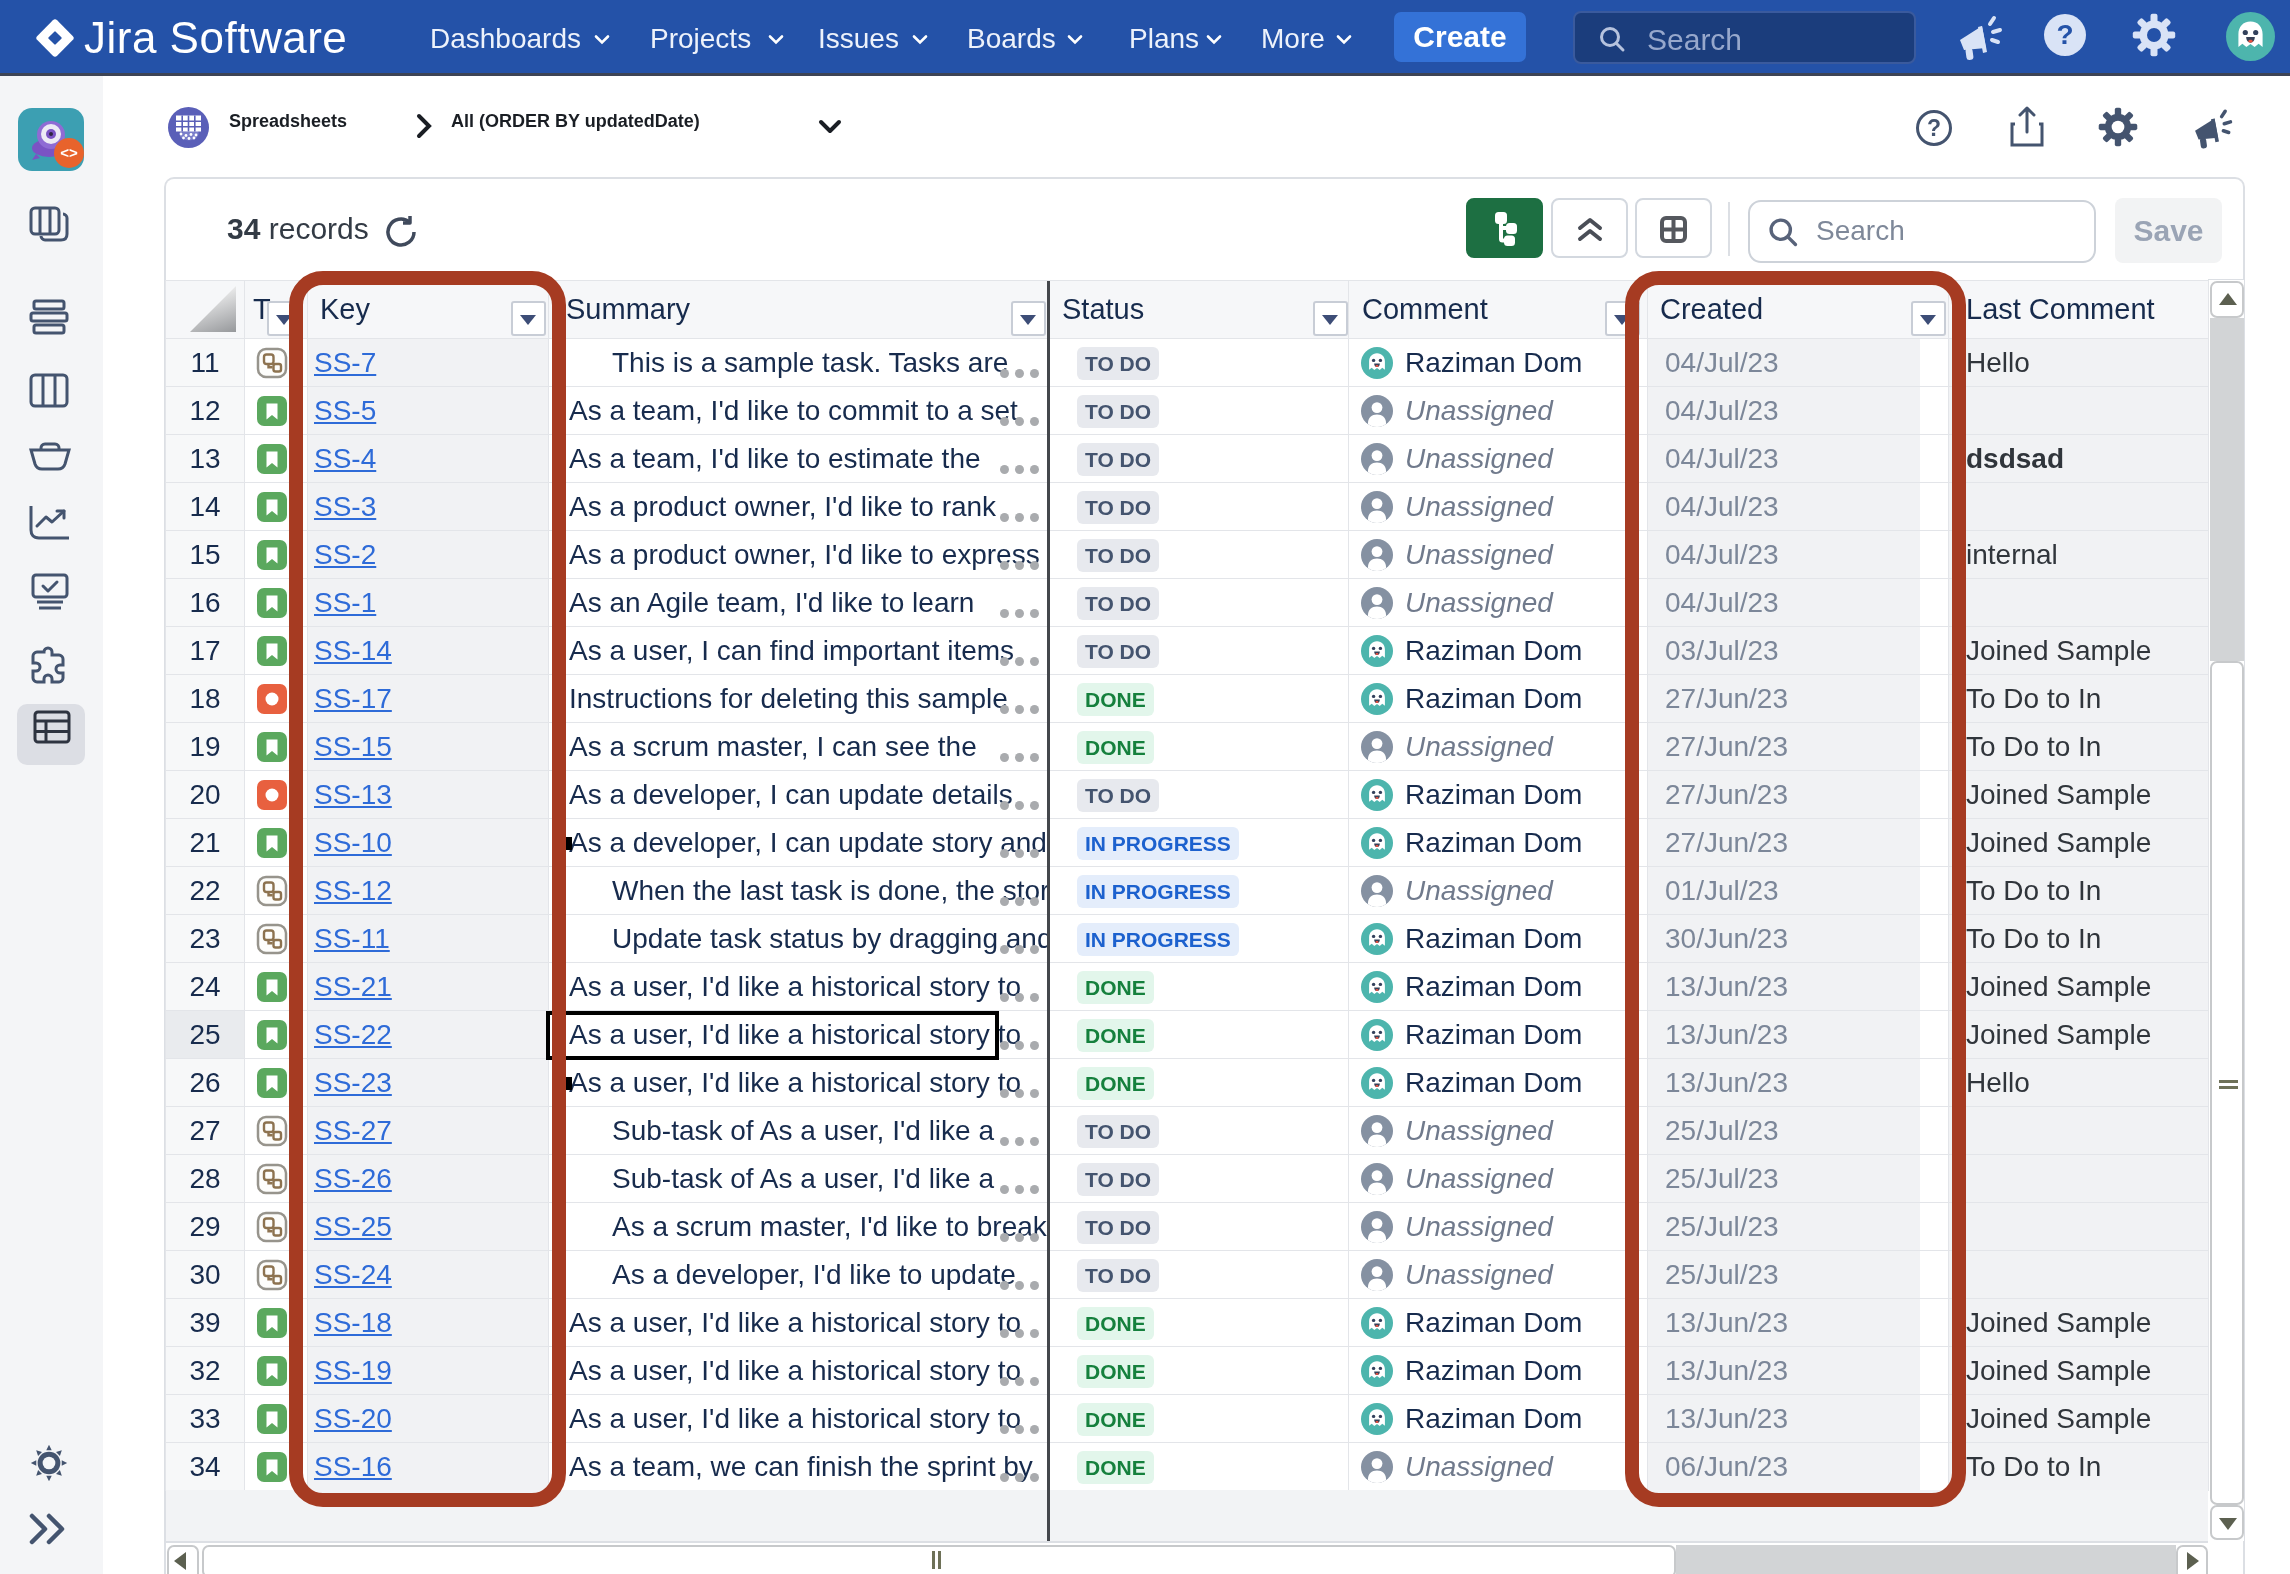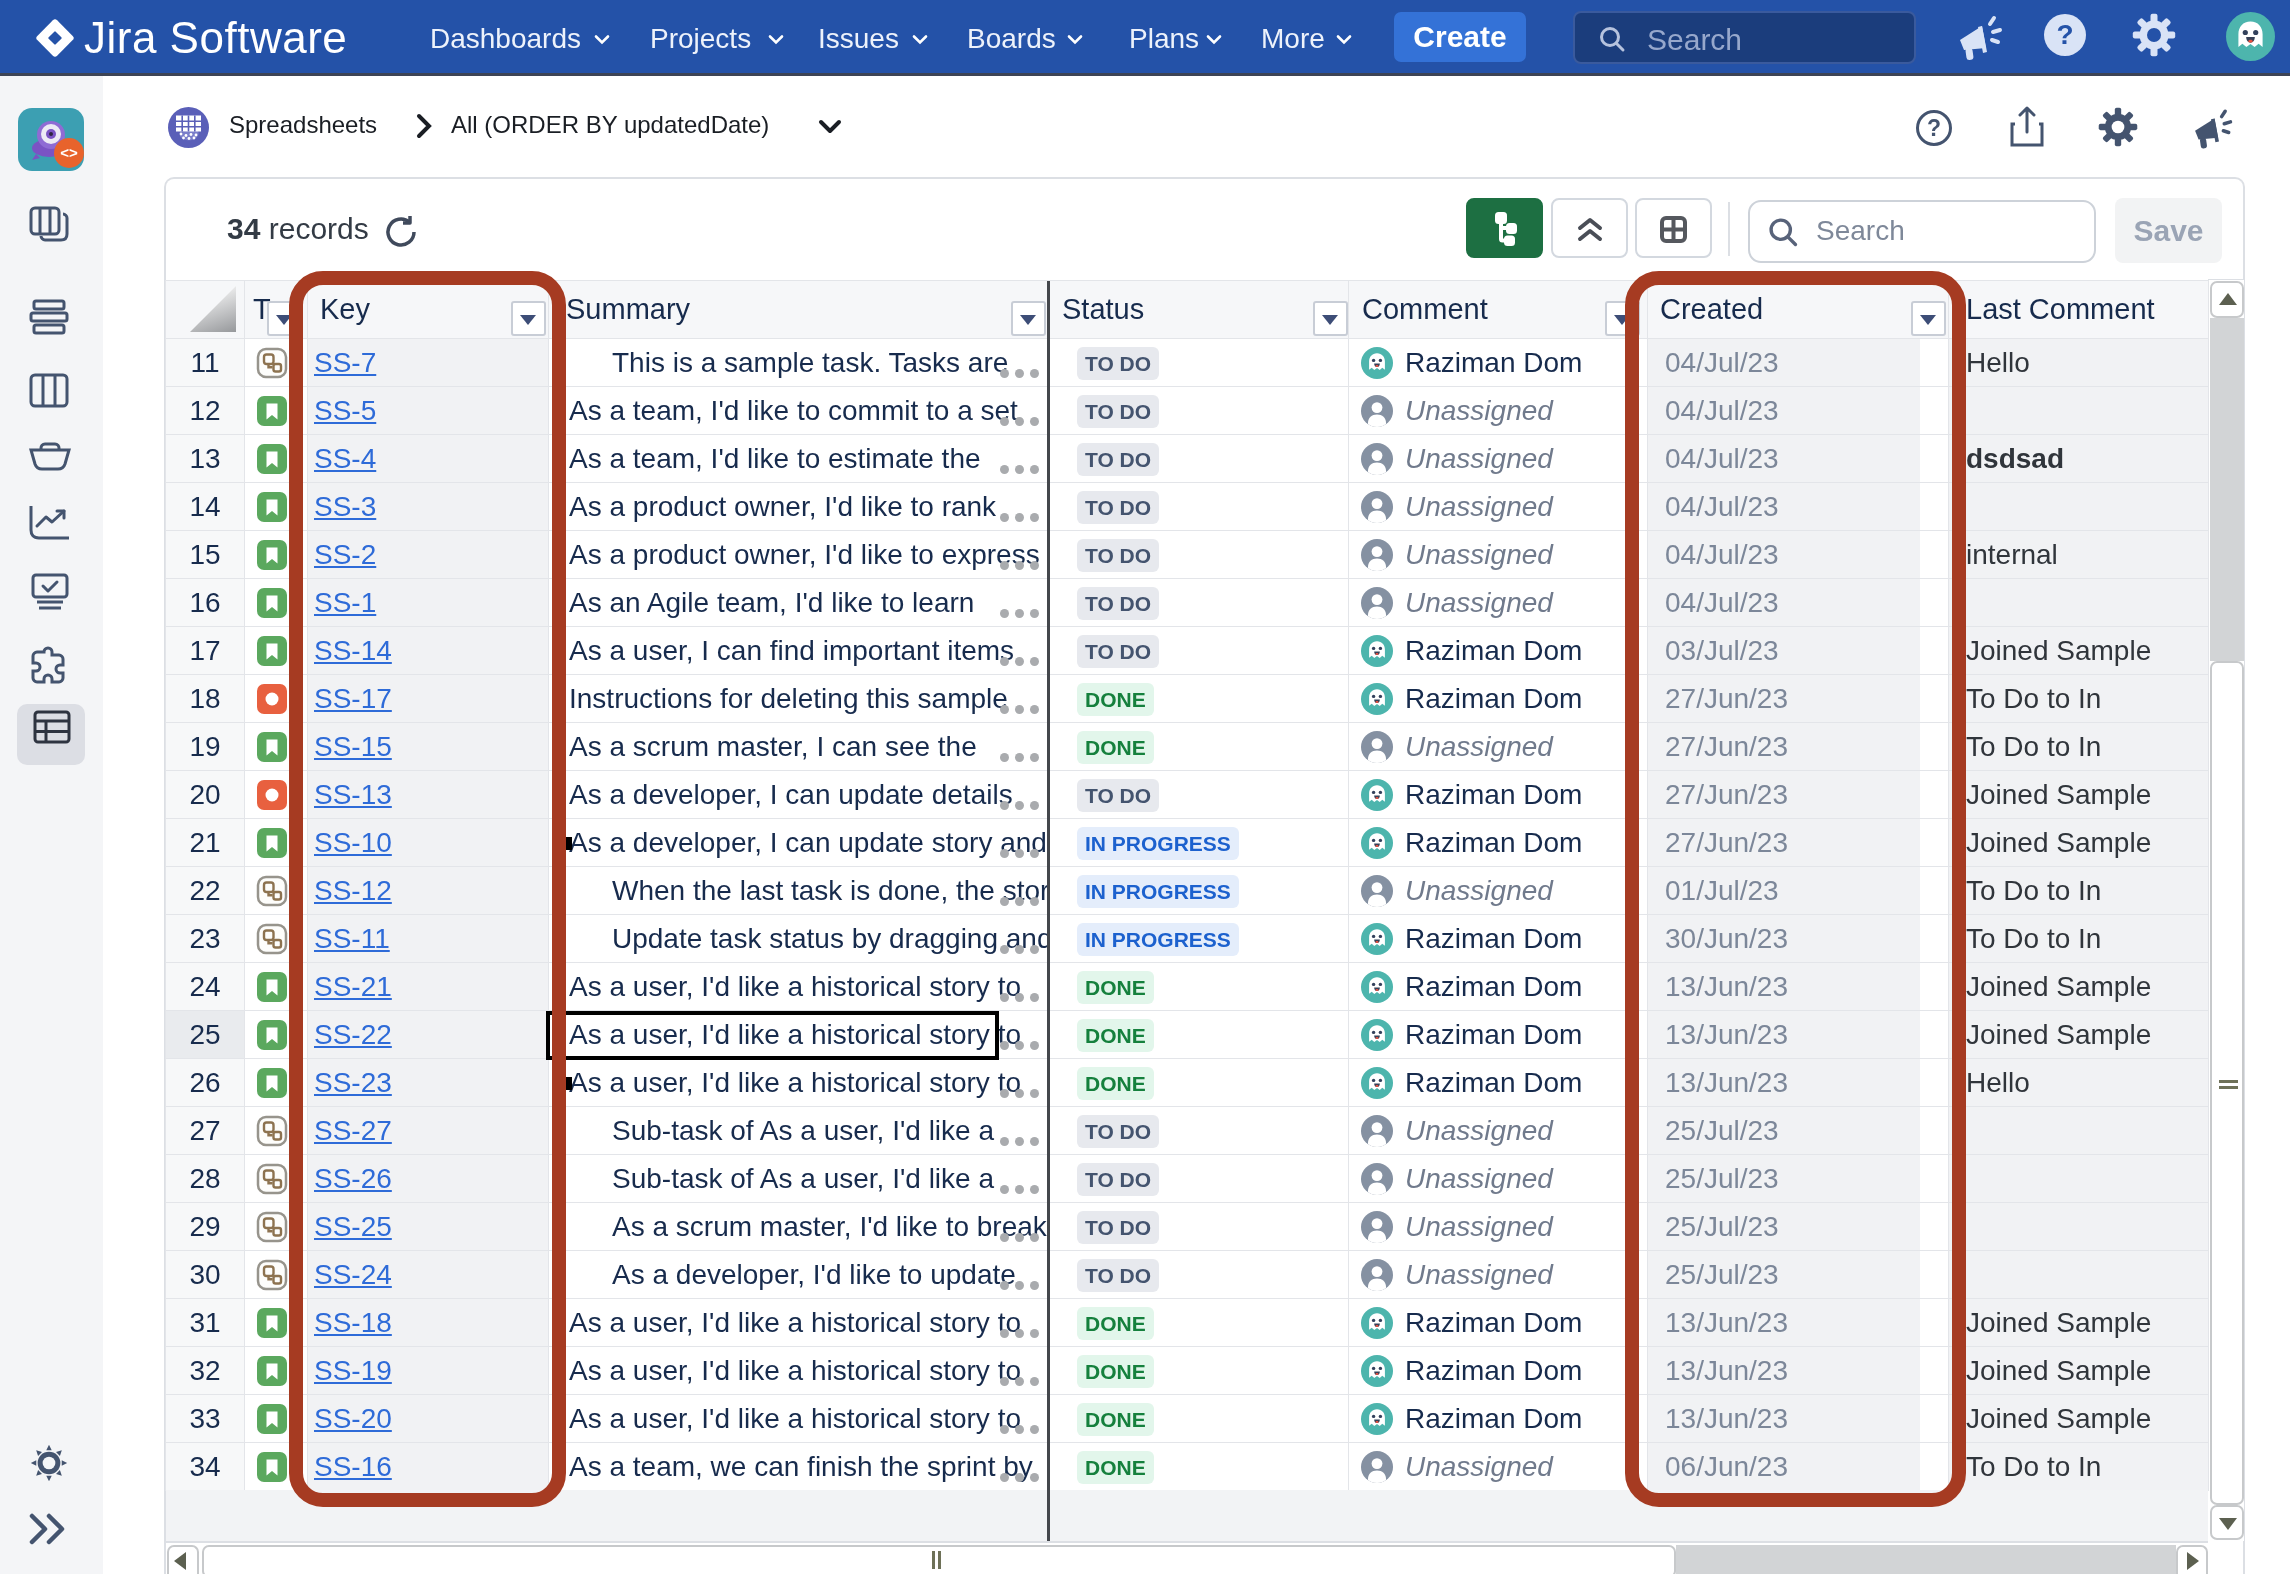--- a/index.html
+++ b/index.html
@@ -27,21 +27,21 @@
 #side { position:absolute; left:0; top:76px; width:103px; height:1498px; background:#F4F5F7; }
 #apptile { position:absolute; left:18px; top:32px; width:66px; height:63px; border-radius:14px;
   background:#3C9FB2; }
 #appbadge { position:absolute; left:54px; top:62px; width:30px; height:30px; border-radius:50%;
   background:#E8632C; color:#fff; font-size:15px; font-weight:bold; text-align:center; line-height:30px; }
 .sicon { position:absolute; left:29px; }
 #seltile { position:absolute; left:17px; top:628px; width:68px; height:61px; background:#DCDEE4; border-radius:10px; }
 
 
 #crumb-ic { position:absolute; left:168px; top:107px; }
-.crumbtext { position:absolute; top:111px; font-size:24px; font-weight:normal; color:#1A1E24; }
+.crumbtext { position:absolute; top:111px; font-size:18px; font-weight:bold; color:#1A1E24; }
 .hicon { position:absolute; top:108px; }
 
 
 #card { position:absolute; left:164px; top:177px; width:2081px; height:1397px;
   border:2px solid #DCDFE4; border-bottom:none; border-radius:10px 10px 0 0; background:#fff; }
 #records { position:absolute; left:227px; top:212px; font-size:30px; color:#333B45; }
 #refresh { position:absolute; left:383px; top:214px; }
 .tbtn { position:absolute; top:198px; width:77px; height:60px; border-radius:8px; background:#fff;
   border:2px solid #D3D8DF; }
 #btn-tree { left:1466px; background:#1D6F42; border-color:#1D6F42; }
@@ -842,21 +842,21 @@
                 </clipPath>
                 <g clip-path="url(#cu)" fill="#fff">
                   <circle cx="16" cy="12.6" r="5.4"></circle>
                   <path d="M16 19.6c-5.3 0-9 3.4-9 8.4v5h18v-5c0-5-3.7-8.4-9-8.4z"></path>
                 </g>
               </svg></span><span class="uname">Unassigned</span></td>
 <td class="ccre"><span class="cbg"></span><span class="ctext">25/Jul/23</span></td>
 <td class="ccom"></td>
 </tr>
 <tr>
-<td class="cnum">31</td>
+<td class="cnum">39</td>
 <td class="ctype">
             <svg width="32" height="32" viewBox="0 0 32 32">
               <rect x="1" y="1" width="30" height="30" rx="7" fill="#5BA85E"></rect>
               <path d="M10.5 8.5h11v16l-5.5-4.6-5.5 4.6z" fill="#fff"></path>
             </svg>
           </td>
 <td class="ckey"><span class="klink">SS-18</span></td>
 <td class="sum">As a user, I'd like a historical story to<span class="dots"></span></td>
 <td class="cstat"><span class="pill pdone">DONE</span></td>
 <td class="cass"><span class="av"><svg width="32" height="32" viewBox="0 0 32 32">

